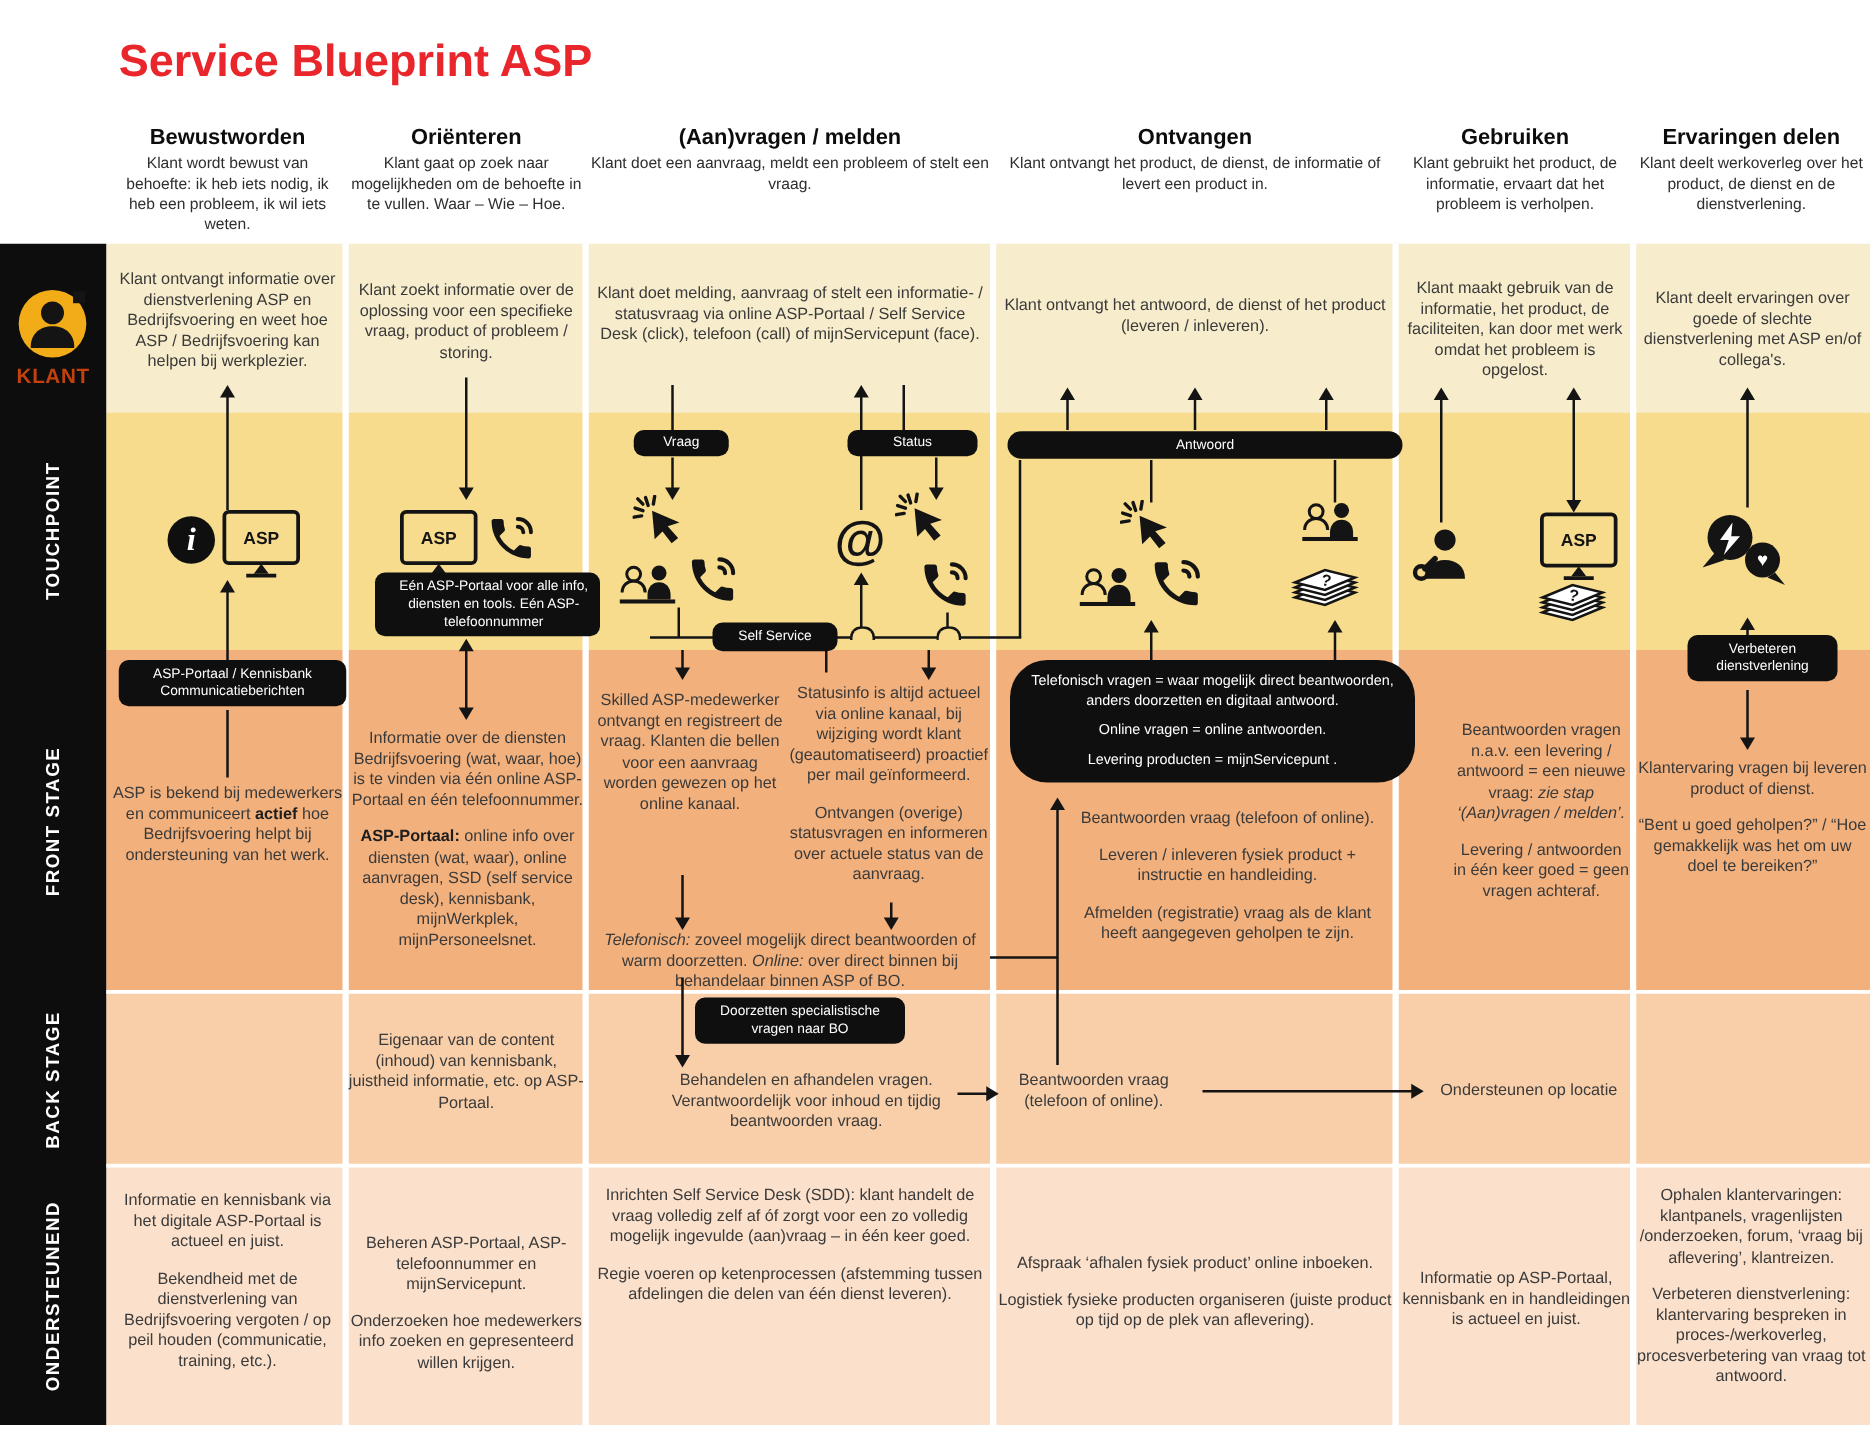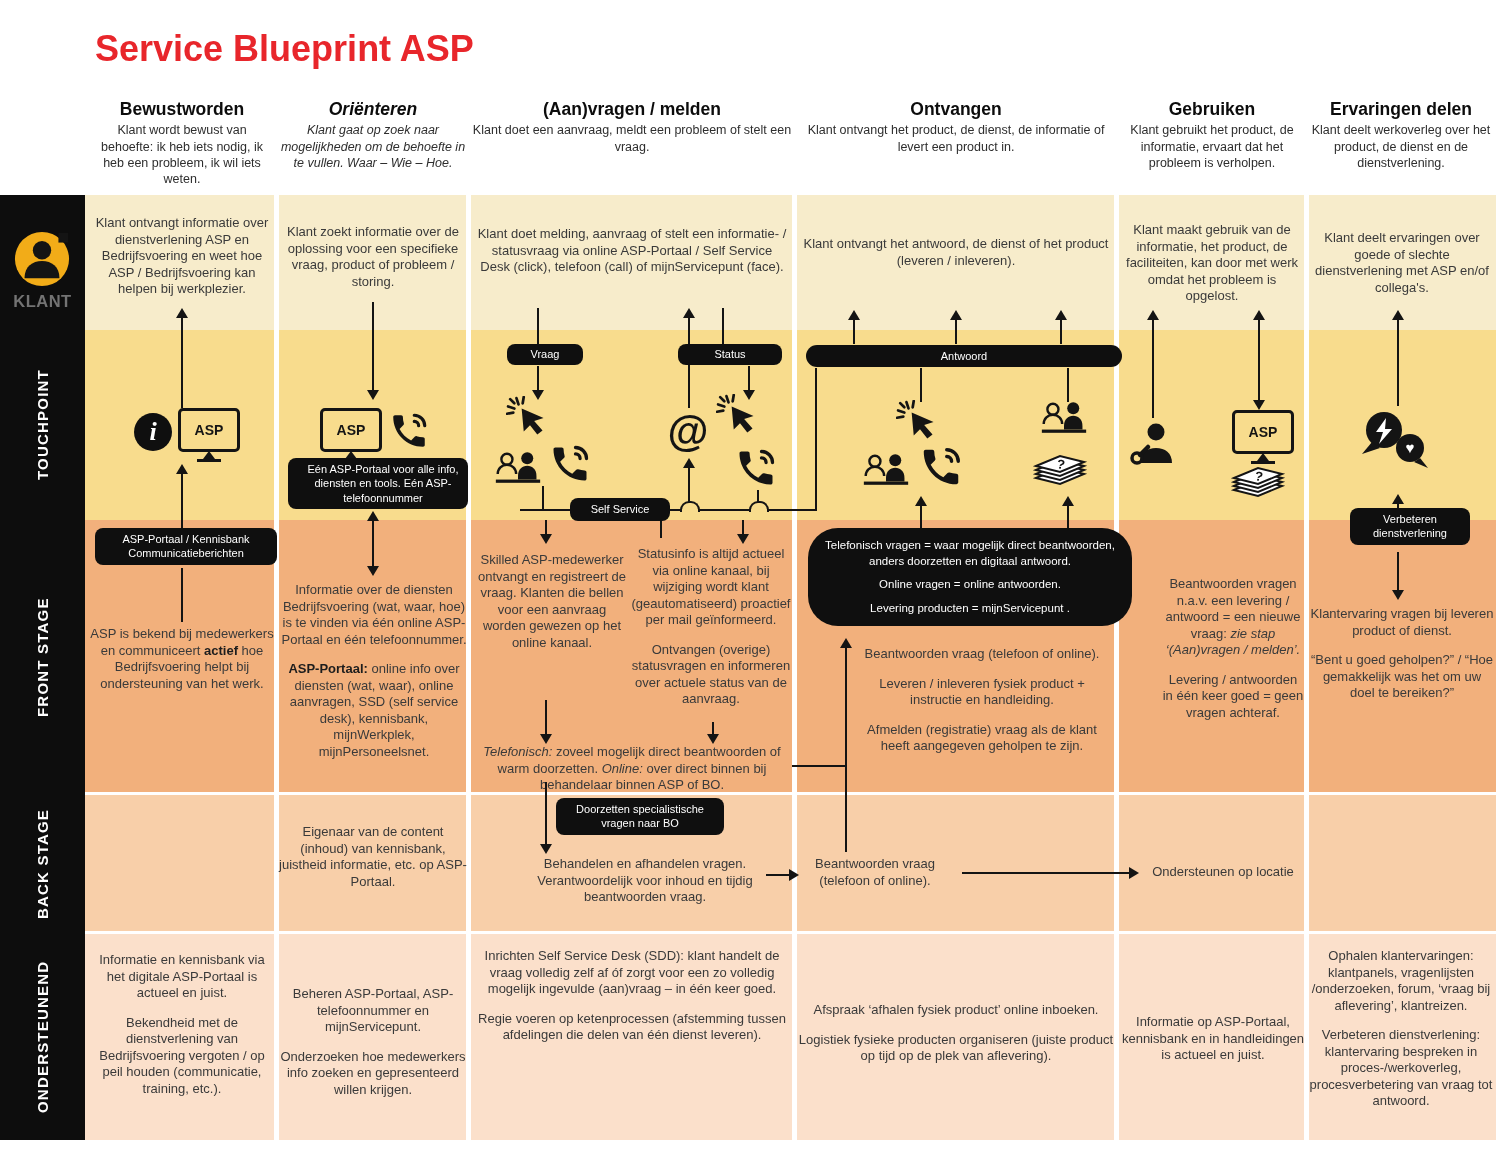--- a/index.html
+++ b/index.html
@@ -6,21 +6,21 @@
   .canvas{position:relative;width:1496px;height:1156px;background:#fff;overflow:hidden;
           font-family:"Liberation Sans",sans-serif;color:#3a3a3a;}
   
   .band{position:absolute;left:85px;right:0;z-index:1;}
   .sidebar{position:absolute;left:0;top:195px;width:85px;height:945px;background:#0d0d0d;z-index:2;}
   .gutter{position:absolute;top:195px;height:945px;width:5px;background:#fff;z-index:3;}
   .hsep{position:absolute;left:85px;right:0;height:3px;background:#fff;z-index:3;}
   .vlabel{position:absolute;left:0;width:85px;color:#fff;font-weight:bold;font-size:15px;
           letter-spacing:1.2px;writing-mode:vertical-rl;transform:rotate(180deg);
           display:flex;align-items:center;justify-content:center;z-index:3;}
-  .klant-label{position:absolute;left:0;top:292px;width:85px;text-align:center;color:#737373;
+  .klant-label{position:absolute;left:0;top:292px;width:85px;text-align:center;color:#c2410c;
           font-weight:bold;font-size:16.5px;letter-spacing:.5px;z-index:3;}
   
   .title{position:absolute;left:95px;top:28px;font-size:36px;font-weight:bold;color:#e8262b;z-index:2;}
   .phase{position:absolute;top:100px;text-align:center;z-index:2;}
   .phase h2{margin:0 0 3px;font-size:17.5px;color:#0c0c0c;line-height:1.1;}
   .phase p{margin:0;font-size:12.5px;color:#2e2e2e;line-height:1.3;}
   
   .txt{position:absolute;text-align:center;font-size:13px;line-height:1.27;color:#3a3a3a;z-index:4;}
   .p + .p{margin-top:13px;}
   .txt b{color:#1d1d1d;}
@@ -85,21 +85,21 @@
   <div class="vlabel" style="top:330px;height:190px;">TOUCHPOINT</div>
   <div class="vlabel" style="top:520px;height:274px;">FRONT STAGE</div>
   <div class="vlabel" style="top:794px;height:140px;">BACK STAGE</div>
   <div class="vlabel" style="top:934px;height:206px;">ONDERSTEUNEND</div>
 
   <div class="title">Service Blueprint ASP</div>
   <div class="phase" style="left:90px;width:184px;">
     <h2>Bewustworden</h2>
     <p>Klant wordt bewust van behoefte: ik heb iets nodig, ik heb een probleem, ik wil iets weten.</p>
   </div>
-  <div class="phase" style="left:278px;width:190px;font-style:italic;">
+  <div class="phase" style="left:278px;width:190px;">
     <h2>Oriënteren</h2>
     <p>Klant gaat op zoek naar mogelijkheden om de behoefte in te vullen. Waar – Wie – Hoe.</p>
   </div>
   <div class="phase" style="left:472px;width:320px;">
     <h2>(Aan)vragen / melden</h2>
     <p>Klant doet een aanvraag, meldt een probleem of stelt een vraag.</p>
   </div>
   <div class="phase" style="left:798px;width:316px;">
     <h2>Ontvangen</h2>
     <p>Klant ontvangt het product, de dienst, de informatie of levert een product in.</p>
@@ -139,21 +139,21 @@
   <div class="vl au" style="left:181px;top:466px;height:62px;"></div>
 
   <div class="monitor" style="left:320px;top:408px;">
     <span>ASP</span>
   </div>
   <svg class="icon" style="left:388px;top:410px;" width="42" height="42" viewBox="0 0 24 24">
     <path fill="#141414" d="M6.62 10.79c1.44 2.83 3.76 5.14 6.59 6.59l2.2-2.21c.27-.26.66-.35 1.01-.24 1.12.37 2.33.57 3.58.57.55 0 1 .45 1 1V20c0 .55-.45 1-1 1-9.39 0-17-7.61-17-17 0-.55.45-1 1-1h3.5c.55 0 1 .45 1 1 0 1.25.2 2.46.57 3.57.11.35.03.74-.25 1.02l-2.2 2.2z"></path>
     <path fill="none" stroke="#141414" stroke-width="1.8" stroke-linecap="round" d="M15 3a6 6 0 0 1 6 6"></path>
     <path fill="none" stroke="#141414" stroke-width="1.8" stroke-linecap="round" d="M15 6.5A2.5 2.5 0 0 1 17.5 9"></path>
   </svg>
-  <div class="pill" style="left:288px;top:458px;width:154px;padding-left:18px;">Eén ASP-Portaal voor alle info, diensten en tools. Eén ASP-telefoonnummer</div>
+  <div class="pill" style="left:300px;top:458px;width:154px;padding-left:18px;">Eén ASP-Portaal voor alle info, diensten en tools. Eén ASP-telefoonnummer</div>
   <div class="vl au ad" style="left:372px;top:513px;height:61px;"></div>
 
   <div class="pill" style="left:507px;top:344px;width:60px;height:13px;">Vraag</div>
   <div class="pill" style="left:678px;top:344px;width:88px;height:13px;">Status</div>
   <div class="vl ad" style="left:537px;top:366px;height:32px;"></div>
   <div class="vl ad" style="left:748px;top:366px;height:32px;"></div>
   <svg class="icon" style="left:506px;top:396px;" width="48" height="48" viewBox="0 0 46 46">
     <g stroke="#141414" stroke-width="2.6" stroke-linecap="round">
       <line x1="10" y1="2" x2="12" y2="8"></line>
         <line x1="2" y1="10" x2="8" y2="12"></line>

